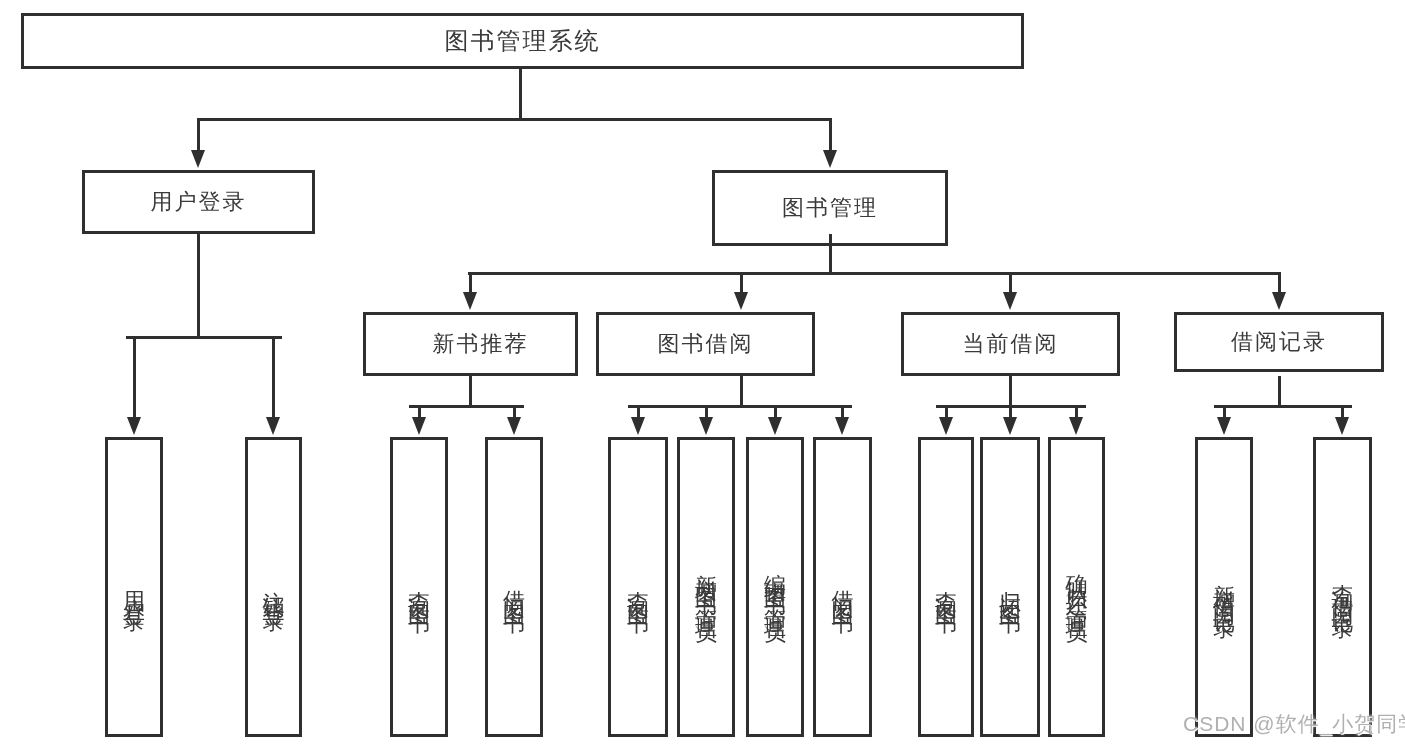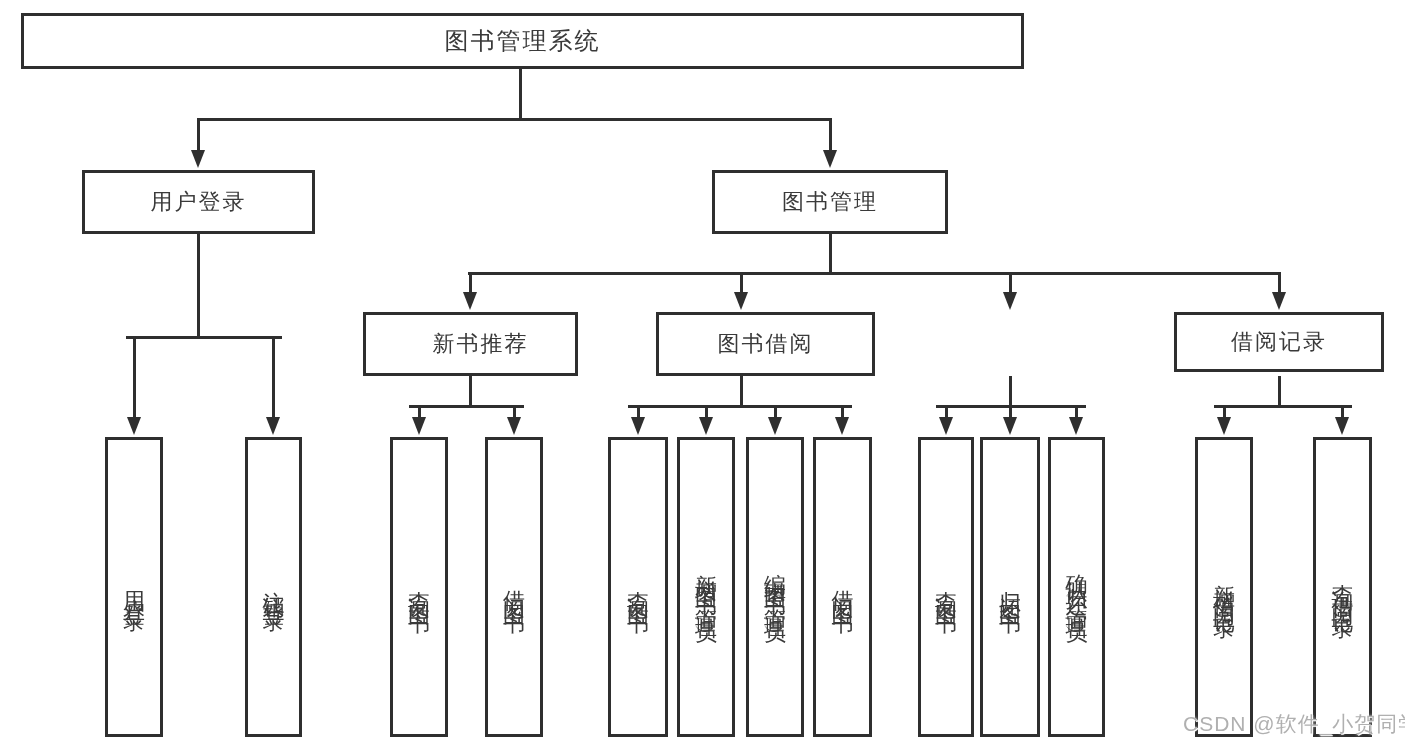--- a/index.html
+++ b/index.html
@@ -46,21 +46,21 @@
   <div class="ln" style="left:519px;top:69px;width:3px;height:51px;"></div>
   <div class="ln" style="left:197px;top:118px;width:634px;height:3px;"></div>
   <div class="ln" style="left:197px;top:118px;width:3px;height:34px;"></div>
   <div class="ah" style="left:191px;top:150px;"></div>
   <div class="ln" style="left:829px;top:118px;width:3px;height:34px;"></div>
   <div class="ah" style="left:823px;top:150px;"></div>
 
   <div class="box" style="left:82px;top:170px;width:233px;height:64px;">
     <span>用户登录</span>
   </div>
-  <div class="box" style="left:712px;top:170px;width:236px;height:64px;">
+  <div class="box" style="left:712px;top:170px;width:236px;height:76px;">
     <span>图书管理</span>
   </div>
 
   <div class="ln" style="left:197px;top:234px;width:3px;height:104px;"></div>
   <div class="ln" style="left:126px;top:336px;width:156px;height:3px;"></div>
   <div class="ln" style="left:133px;top:336px;width:3px;height:82px;"></div>
   <div class="ah" style="left:127px;top:417px;"></div>
   <div class="ln" style="left:272px;top:336px;width:3px;height:82px;"></div>
   <div class="ah" style="left:266px;top:417px;"></div>
 
@@ -71,22 +71,25 @@
   <div class="ln" style="left:740px;top:272px;width:3px;height:22px;"></div>
   <div class="ah" style="left:734px;top:292px;"></div>
   <div class="ln" style="left:1009px;top:272px;width:3px;height:22px;"></div>
   <div class="ah" style="left:1003px;top:292px;"></div>
   <div class="ln" style="left:1278px;top:272px;width:3px;height:22px;"></div>
   <div class="ah" style="left:1272px;top:292px;"></div>
 
   <div class="box" style="left:363px;top:312px;width:215px;height:64px;padding-left:20px;">
     <span>新书推荐</span>
   </div>
-  <div class="box" style="left:656px;top:312px;width:219px;height:64px;">
+  <div class="box" style="left:596px;top:312px;width:219px;height:64px;">
     <span>图书借阅</span>
+  </div>
+  <div class="box" style="left:901px;top:312px;width:219px;height:64px;">
+    <span>当前借阅</span>
   </div>
   <div class="box" style="left:1174px;top:312px;width:210px;height:60px;">
     <span>借阅记录</span>
   </div>
 
   <div class="ln" style="left:469px;top:376px;width:3px;height:31px;"></div>
   <div class="ln" style="left:740px;top:376px;width:3px;height:31px;"></div>
   <div class="ln" style="left:1009px;top:376px;width:3px;height:31px;"></div>
   <div class="ln" style="left:1278px;top:376px;width:3px;height:31px;"></div>
 

